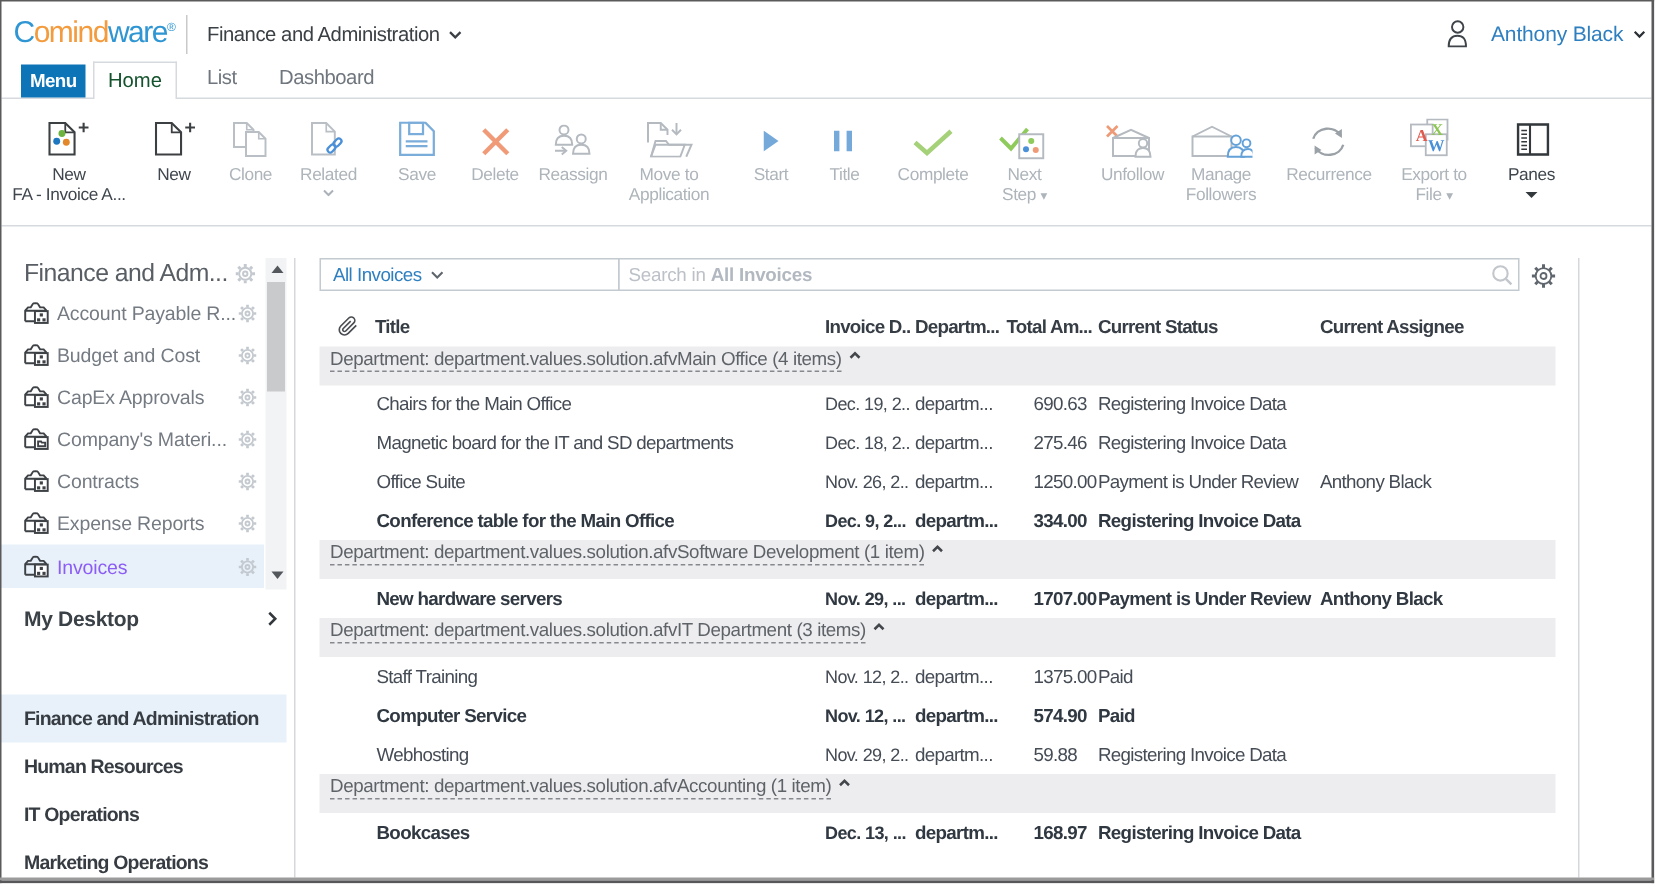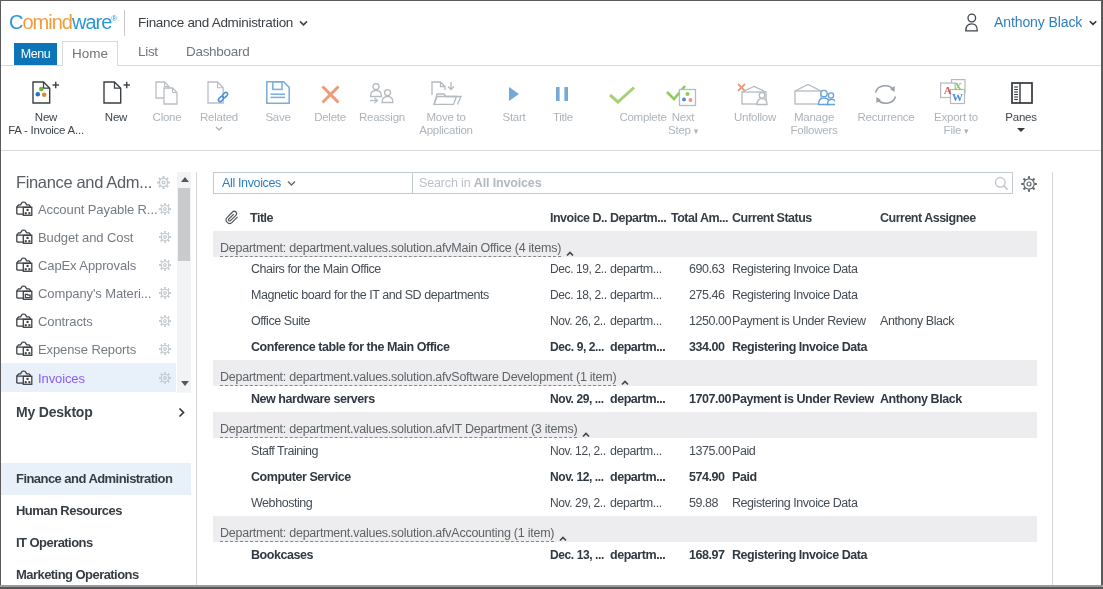--- a/index.html
+++ b/index.html
@@ -17,22 +17,22 @@
 #logo .o{color:#f39b3d}
 #logo sup{font-size:8px;color:#2f96d3}
 #hdiv{left:124px;top:10px;width:1px;height:26px;background:#c9c9c9}
 #apptitle{left:138px;top:15px;font-size:13.5px;color:#3b4045;letter-spacing:-0.3px}
 #appchev{left:299px;top:20px}
 #user{left:963px;top:13px}
 #username{left:994px;top:14px;font-size:14px;color:#2e7fc0;letter-spacing:-0.1px}
 #userchev{left:1089px;top:20px}
 
 #tabline{left:1px;top:65px;width:1100px;height:1px;background:#d6dade}
-#menubtn{left:14px;top:43px;width:43px;height:22px;background:#0e74b8;color:#fff;font-size:12.5px;font-weight:normal;letter-spacing:-0.4px;text-align:center;line-height:22px}
-#hometab{left:62px;top:41px;width:56px;height:25px;background:#fff;border:1px solid #d6dade;border-bottom:0;color:#737373;font-size:13.5px;text-align:center;line-height:24px}
+#menubtn{left:14px;top:43px;width:43px;height:22px;background:#0e74b8;color:#fff;font-size:12.5px;font-weight:bold;letter-spacing:-0.4px;text-align:center;line-height:22px}
+#hometab{left:62px;top:41px;width:56px;height:25px;background:#fff;border:1px solid #d6dade;border-bottom:0;color:#14532d;font-size:13.5px;text-align:center;line-height:24px}
 .tab{top:44px;font-size:13.5px;color:#6f767e;letter-spacing:-0.3px}
 #tab-list{left:138px}
 #tab-dash{left:186px}
 
 #toolline{left:1px;top:150px;width:1100px;height:1px;background:#d6dade}
 .titem{position:absolute;top:81px;text-align:center}
 .tlabel{position:absolute;top:111px;text-align:center;font-size:11.5px;line-height:13px;color:#adb4ba;letter-spacing:-0.25px}
 .tlabel.on{color:#3f464d}
 
 #sb-div{left:196px;top:172px;width:1px;height:413px;background:#d4d8db}
@@ -56,21 +56,21 @@
 #filterbox{left:213px;top:172px;width:200px;height:22px;border:1px solid #c3cad0}
 #filtertxt{left:222px;top:176px;font-size:12.5px;color:#2e7fc0;letter-spacing:-0.35px}
 #filterchev{left:287px;top:180px}
 #searchbox{left:412px;top:172px;width:601px;height:22px;border:1px solid #c3cad0}
 #searchtxt{left:419px;top:176px;font-size:12.5px;color:#bcc1c8;letter-spacing:-0.15px}
 #mag{left:994px;top:176px}
 #gearbig{left:1021px;top:176px}
 
 #th-clip{left:225px;top:210px}
 .th{position:absolute;top:211px;font-size:12.5px;font-weight:bold;color:#363d45;letter-spacing:-0.5px}
-.grow{position:absolute;left:213px;width:824px;height:26px;background:#ededef;font-size:12.5px;color:#5e6368;display:flex;align-items:flex-end;padding-left:7px}
+.grow{position:absolute;left:213px;width:824px;height:26px;background:#ededef;font-size:12.5px;color:#5e6368;display:flex;align-items:flex-start;padding-left:7px}
 .grow .gt{border-bottom:1px dashed #85898e;padding-bottom:1px;letter-spacing:-0.25px;margin-top:1px}
 .grow svg.gch{margin-left:5px;margin-top:3px}
 .drow{position:absolute;left:213px;width:824px;height:26px;line-height:26px;font-size:12.5px;color:#454c55;letter-spacing:-0.45px}
 .drow.b{font-weight:bold;color:#303841}
 .drow span{position:absolute;white-space:nowrap}
 .c1{left:38px}.c2{left:337px}.c3{left:397px}.c4{left:476px}.c5{left:519px}.c6{left:667px}
 .drow .c2{font-size:12px;letter-spacing:-0.4px}
 </style>
 </head>
 <body>
@@ -176,21 +176,21 @@
     </svg>
   <div class="abs tlabel" style="left:459px;width:110px">Start</div>
   <svg class="abs titem" style="left:556px;top:87px" width="13" height="14">
       <rect x="0" y="0" width="3.6" height="14" fill="#74a9da"></rect>
       <rect x="8.4" y="0" width="3.6" height="14" fill="#74a9da"></rect>
     </svg>
   <div class="abs tlabel" style="left:508px;width:110px">Title</div>
   <svg class="abs titem" style="left:608px;top:86px" width="28" height="18">
       <polyline points="2,9 10,16 26,1.5" fill="none" stroke="#a5d178" stroke-width="3"></polyline>
     </svg>
-  <div class="abs tlabel" style="left:588px;width:110px">Complete</div>
+  <div class="abs tlabel" style="left:567px;width:110px">Complete</div>
   <svg class="abs titem" style="left:666px;top:84px" width="34" height="24" viewBox="0 0 34 24">
       <polyline points="1,8 8,15 19,2" fill="none" stroke="#8fca5c" stroke-width="2.6"></polyline>
       <rect x="13.5" y="5.5" width="16" height="16" fill="#fff" stroke="#b4bac0" stroke-width="1.3"></rect>
       <circle cx="21.5" cy="10" r="2" fill="#8fca5c"></circle>
       <circle cx="18" cy="15.5" r="2" fill="#4a90d9"></circle>
       <circle cx="24.5" cy="16" r="2" fill="#ef9a76"></circle>
     </svg>
   <div class="abs tlabel" style="left:628px;width:110px">Next<br>Step&nbsp;<span style="font-size:9px">▾</span></div>
   <svg class="abs titem" style="left:737px;top:83px" width="36" height="24" viewBox="0 0 36 24">
       <line x1="1" y1="1" x2="8" y2="8" stroke="#ef9a76" stroke-width="1.8"></line>

